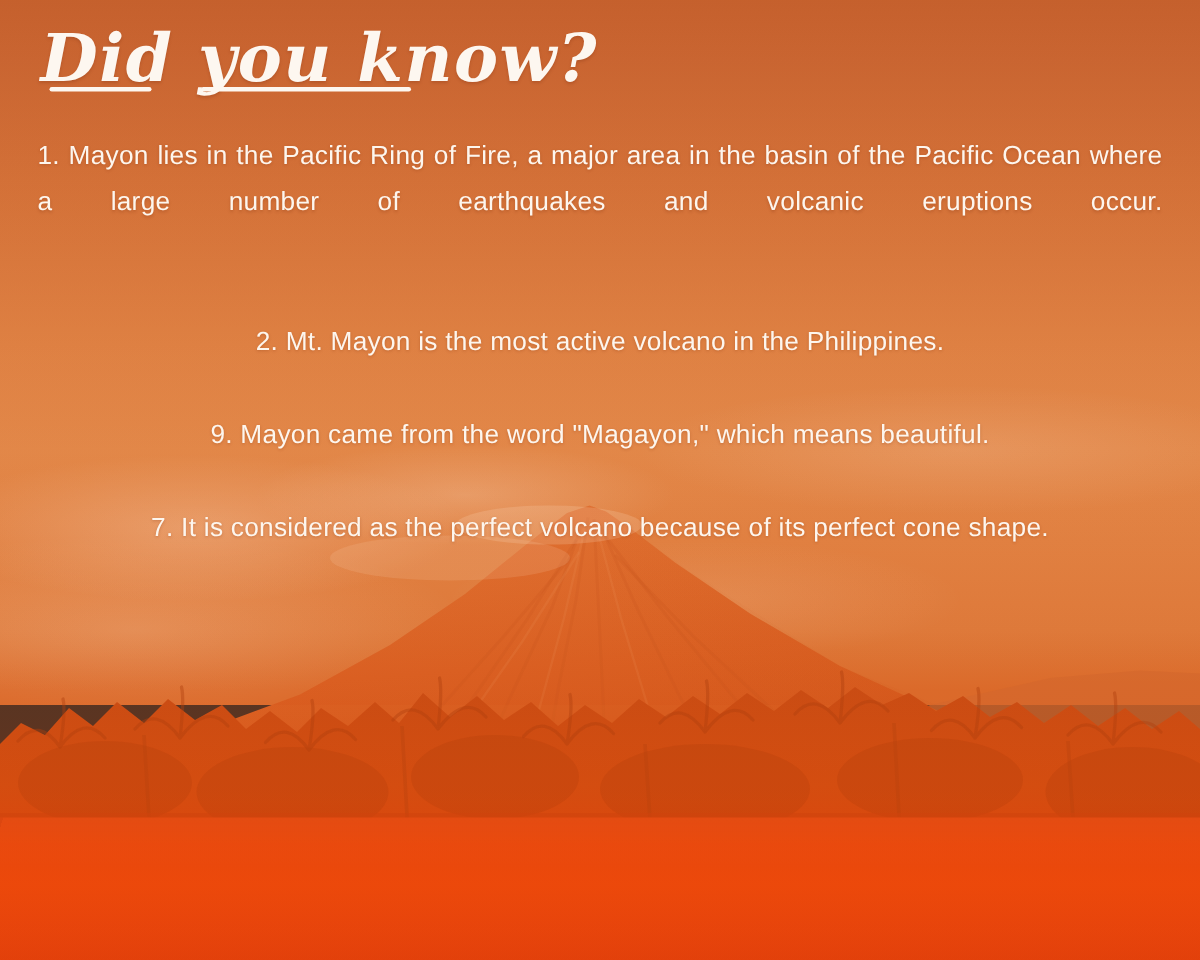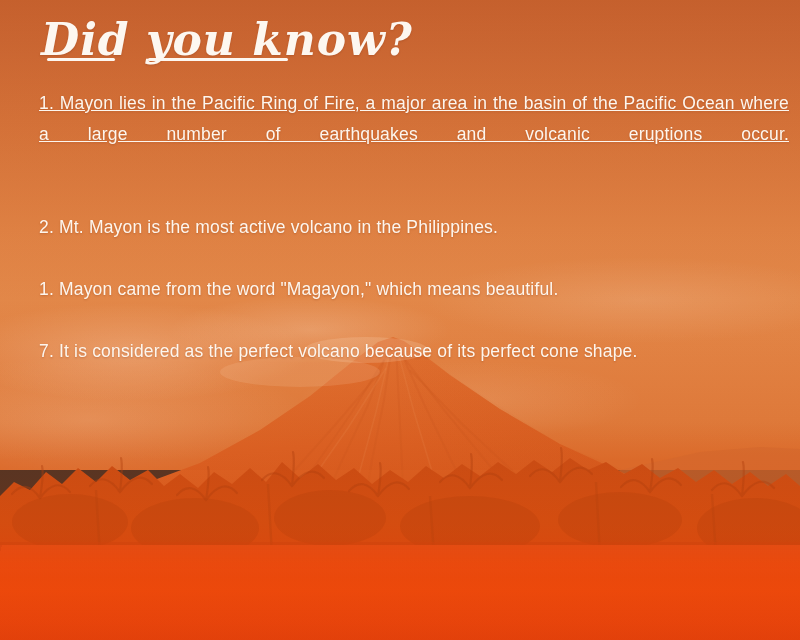--- a/index.html
+++ b/index.html
@@ -87,21 +87,21 @@
       rgba(232,105,40,.10) 430px,
       rgba(235,70,12,.22) 560px,
       rgba(235,66,10,.30) 640px);
     mix-blend-mode: normal;
     pointer-events: none;
   }
 
   
   .content {
     position: absolute;
-    left: 39px;
+    left: 25px;
     top: 0;
     width: 750px;
     height: 640px;
   }
 
   .title {
     position: absolute;
     left: 2px;
     top: 14px;
     color: #fdf7f0;
@@ -128,22 +128,23 @@
     top: 88px;
     width: 750px;
   }
   .fact {
     color: #fdf6ee;
     font-size: 17.5px;
     line-height: 31px;
     letter-spacing: .18px;
     margin: 0 0 31px 0;
     text-shadow: 0 1px 2px rgba(130,50,18,.30);
-  }
-  .fact-justify { text-align: justify; text-decoration: underline; }
+    text-align: center;
+  }
+  .fact-justify { text-align: justify; }
   .fact-justify::after { content: ""; display: inline-block; width: 100%; }
   .fact:last-child { margin-bottom: 0; }
 </style>
 </head>
 <body>
 
 <div id="poster">
 
   <div class="bg-layer sky"></div>
   <div class="bg-layer clouds"></div>
@@ -252,18 +253,18 @@
 
   <div class="content">
 
     <div class="title">Did you know?</div>
     <div class="title-underline u1"></div>
     <div class="title-underline u2"></div>
 
     <div class="facts">
       <p class="fact fact-justify">1. Mayon lies in the Pacific Ring of Fire, a major area in the basin of the Pacific Ocean where a large number of earthquakes and volcanic eruptions occur.</p>
       <p class="fact">2. Mt. Mayon is the most active volcano in the Philippines.</p>
-      <p class="fact">1. Mayon came from the word "Magayon," which means beautiful.</p>
+      <p class="fact">9. Mayon came from the word "Magayon," which means beautiful.</p>
       <p class="fact">7. It is considered as the perfect volcano because of its perfect cone shape.</p>
     </div>
 
   </div>
 </div>
 
 </body></html>

